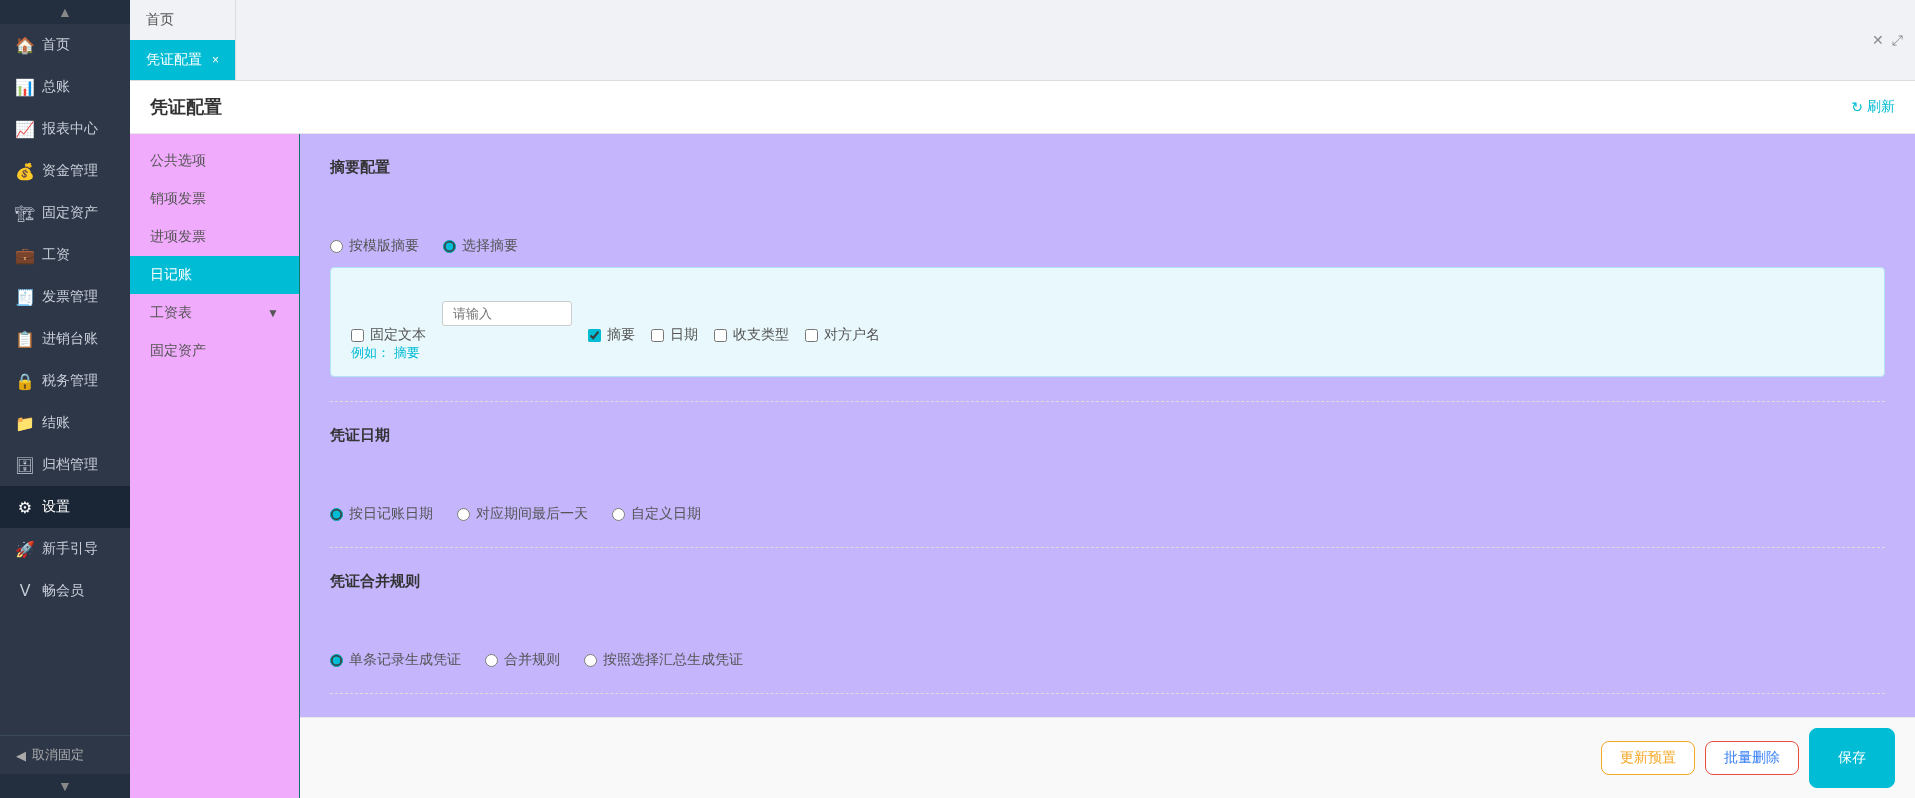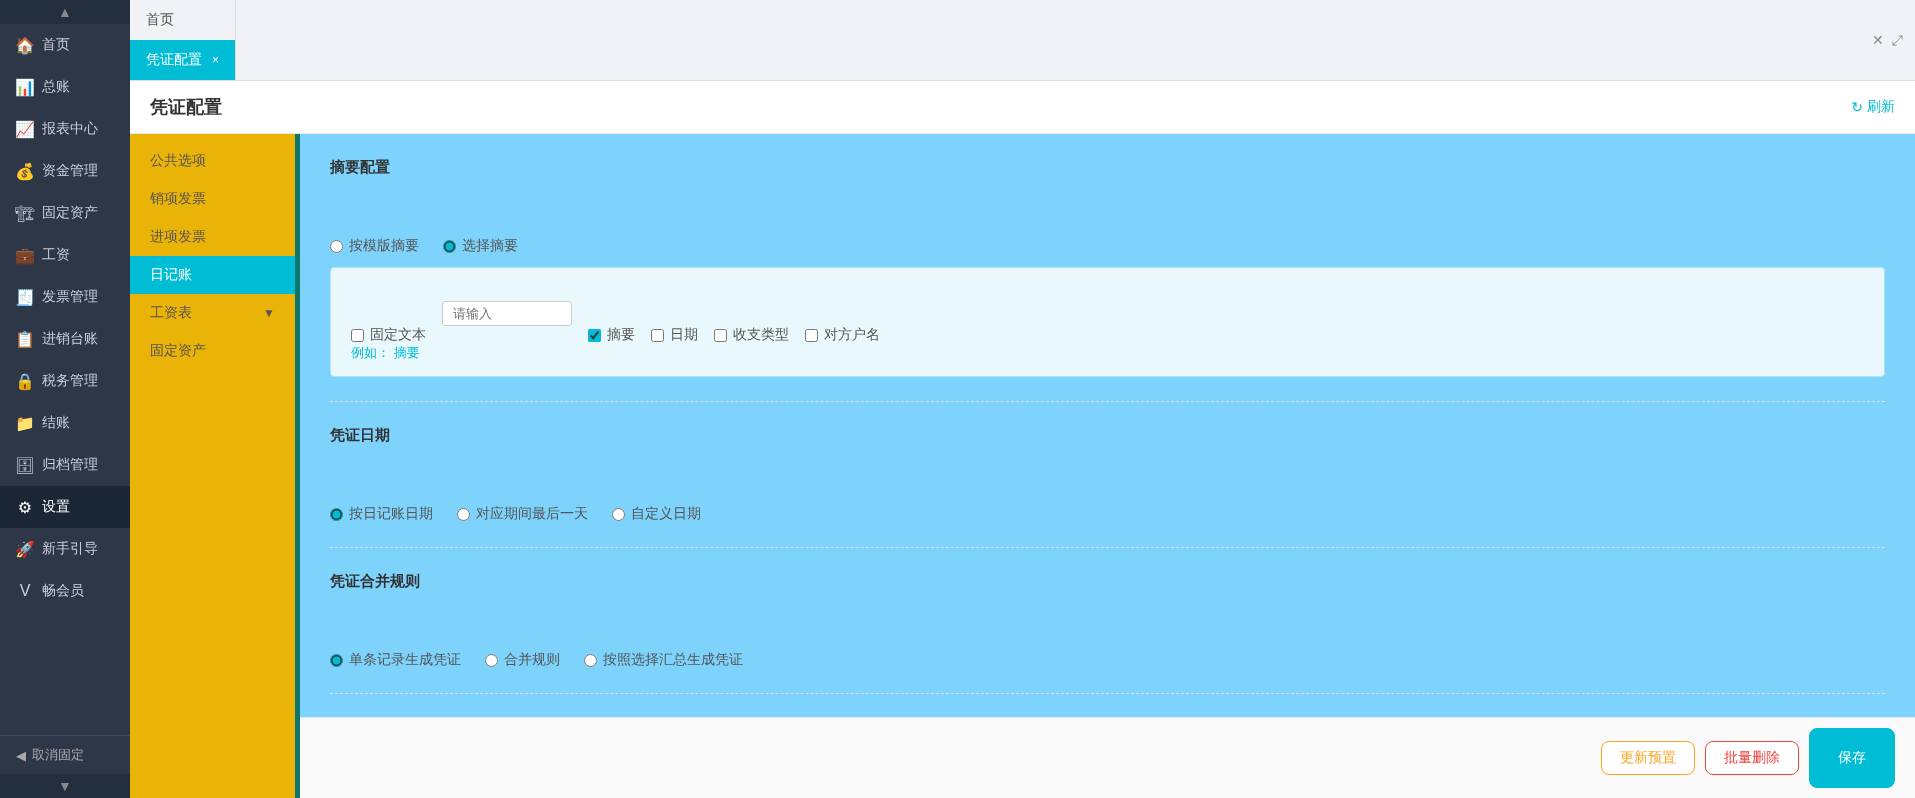--- a/index.html
+++ b/index.html
@@ -110,22 +110,22 @@
     .content-area {
       display: flex;
       flex: 1;
       overflow: hidden;
       background: #f0f2f5;
     }
 
     
     .left-nav {
       width: 170px;
-      background: #eab308;
-      border-right: 5px solid #0f766e;
+      background: #f0abfc;
+      border-right: 1px solid #0f766e;
       padding: 8px 0;
       flex-shrink: 0;
       display: flex;
       flex-direction: column;
     }
     .left-nav-item {
       padding: 10px 20px;
       cursor: pointer;
       font-size: 14px;
       color: #555;
@@ -135,21 +135,21 @@
       justify-content: space-between;
     }
     .left-nav-item.active {
       background: #00bcd4;
       color: #fff;
     }
 
     
     .right-content {
       flex: 1;
-      background: #7dd3fc;
+      background: #c4b5fd;
       overflow-y: auto;
       padding: 24px 30px;
       position: relative;
     }
 
     
     .section {
       margin-bottom: 0;
       padding-bottom: 24px;
       border-bottom: 1px dashed #ddd;
@@ -229,21 +229,21 @@
       border: 1px solid transparent;
     }
     .btn-warning {
       background: #fff;
       border-color: #f5a623;
       color: #f5a623;
     }
     .btn-danger {
       background: #fff;
       border-color: #e74c3c;
-      color: #ef4444;
+      color: #3b82f6;
     }
     .btn-primary {
       background: #00bcd4;
       color: #fff;
       border-color: #00bcd4;
       padding: 20px 28px;
     }
 
     
     .right-content::-webkit-scrollbar { width: 8px; }

